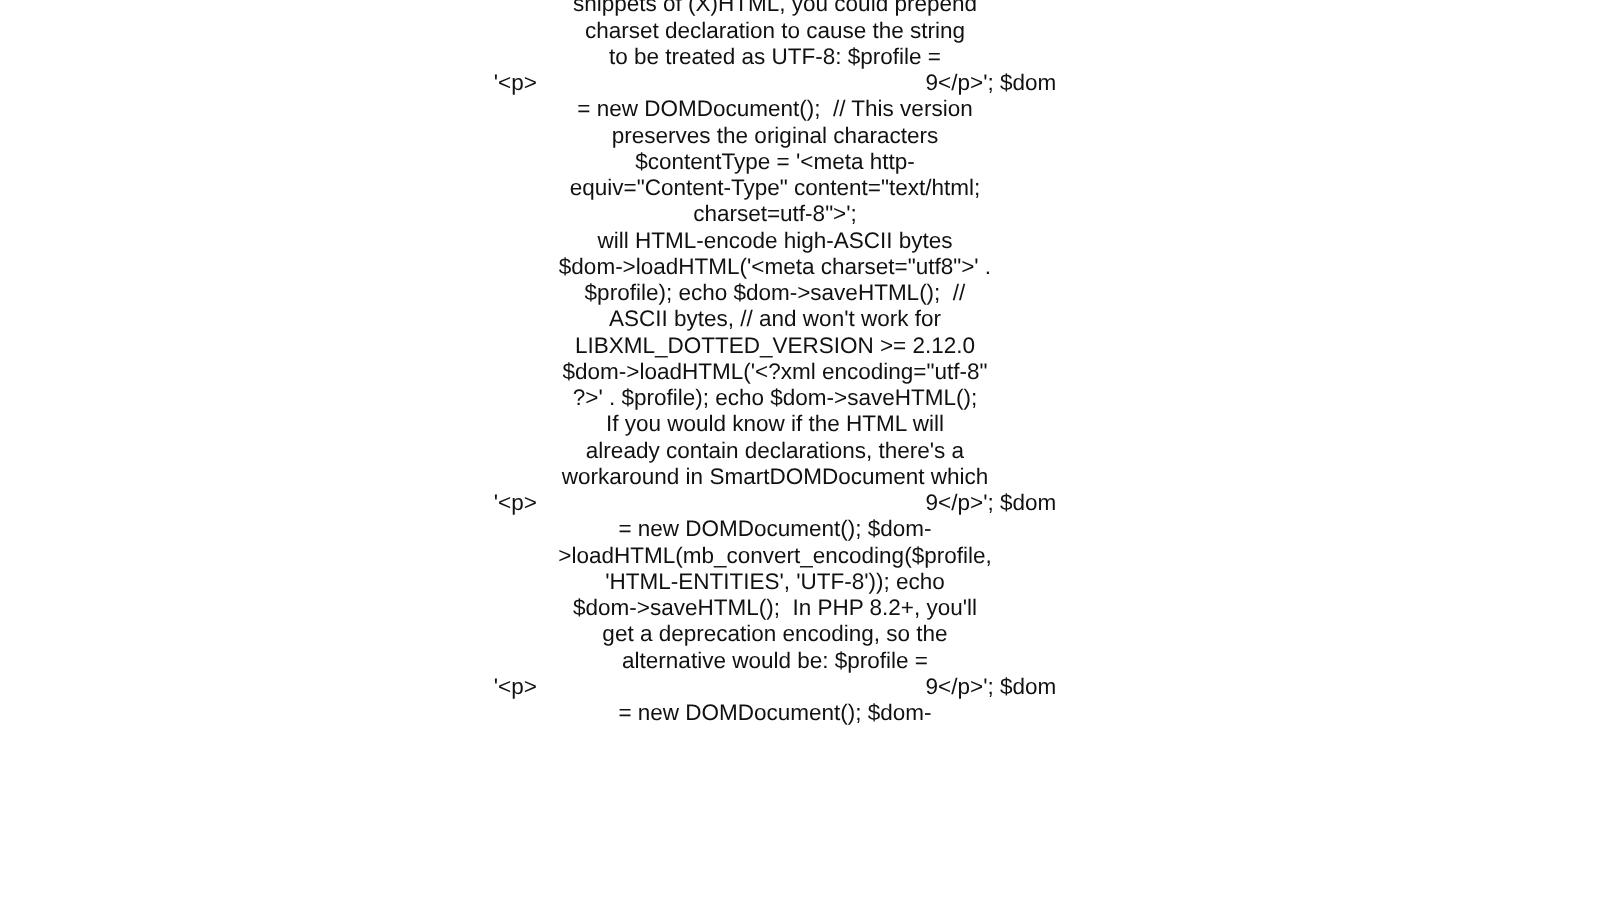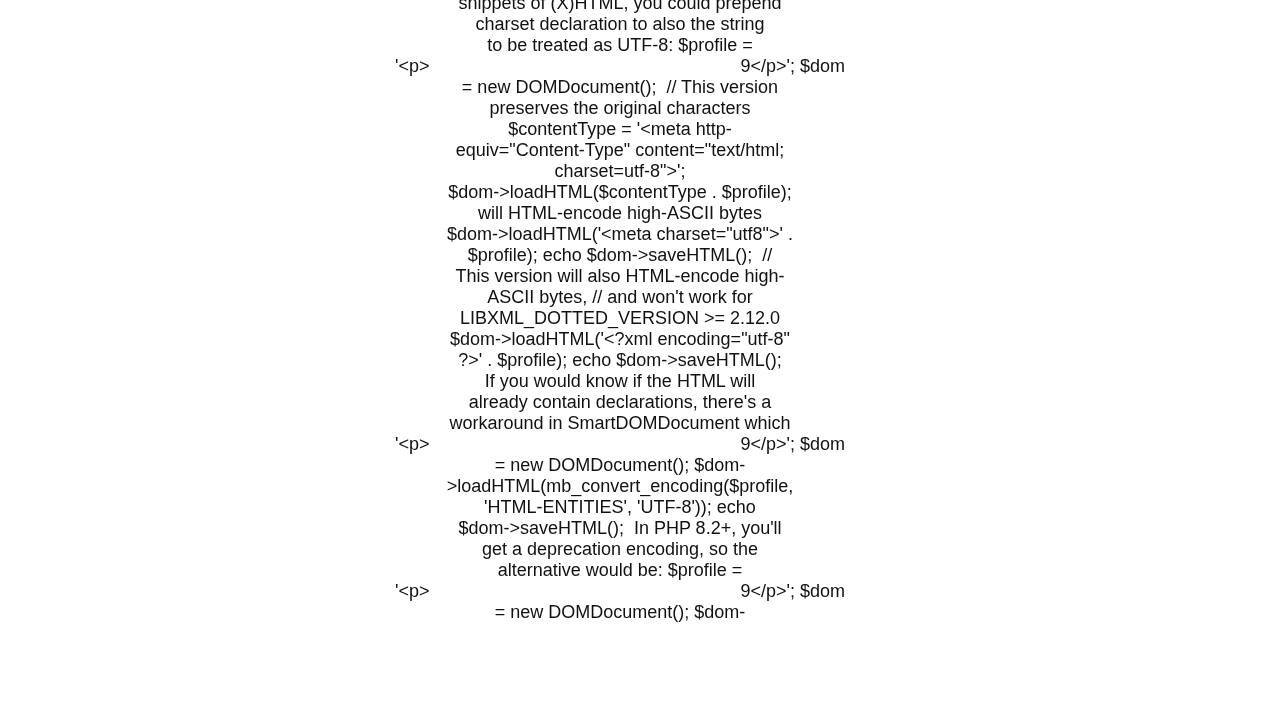--- a/index.html
+++ b/index.html
@@ -47,38 +47,36 @@
       white-space: pre;
       padding: 0;
     }
   </style>
 </head>
 <body>
 
 <div class="viewport">
   <div class="doc">
     <span class="line">snippets of (X)HTML, you could prepend</span>
-    <span class="line">charset declaration to also the string</span>
+    <span class="line">charset declaration to cause the string</span>
     <span class="line">to be treated as UTF-8: $profile =</span>
 
     <div class="split">
       <span>'&lt;p&gt;</span>
       <span>9&lt;/p&gt;'; $dom</span>
     </div>
 
     <span class="line">= new DOMDocument();  // This version</span>
     <span class="line">preserves the original characters</span>
     <span class="line">$contentType = '&lt;meta http-</span>
     <span class="line">equiv="Content-Type" content="text/html;</span>
     <span class="line">charset=utf-8"&gt;';</span>
-    <span class="line">$dom-&gt;loadHTML($contentType . $profile);</span>
     <span class="line">will HTML-encode high-ASCII bytes</span>
     <span class="line">$dom-&gt;loadHTML('&lt;meta charset="utf8"&gt;' .</span>
     <span class="line">$profile); echo $dom-&gt;saveHTML();  //</span>
-    <span class="line">This version will also HTML-encode high-</span>
     <span class="line">ASCII bytes, // and won't work for</span>
     <span class="line">LIBXML_DOTTED_VERSION &gt;= 2.12.0</span>
     <span class="line">$dom-&gt;loadHTML('&lt;?xml encoding="utf-8"</span>
     <span class="line">?&gt;' . $profile); echo $dom-&gt;saveHTML();</span>
     <span class="line">If you would know if the HTML will</span>
     <span class="line">already contain declarations, there's a</span>
     <span class="line">workaround in SmartDOMDocument which</span>
 
     <div class="split">
       <span>'&lt;p&gt;</span>

